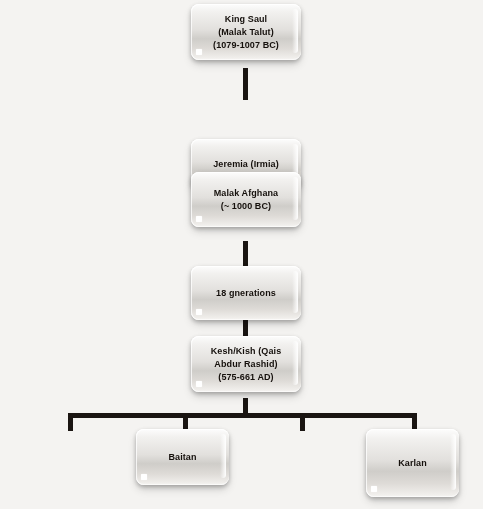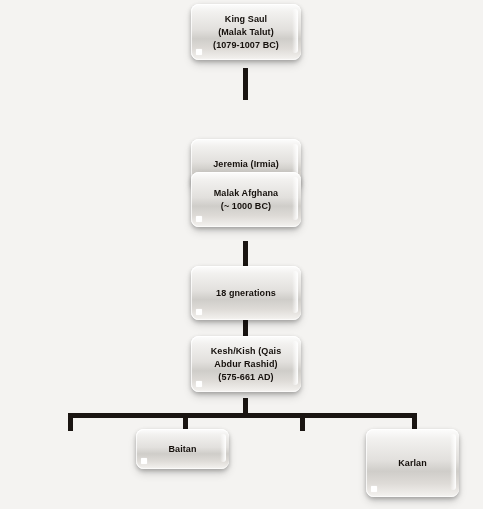--- a/index.html
+++ b/index.html
@@ -128,21 +128,21 @@
     <span class="node-label">18 gnerations</span>
   </div>
 
   <div class="node" style="left:191px; top:328px; width:110px; height:56px;margin-top:8px;">
     <span class="node-label">Kesh/Kish (Qais
 Abdur Rashid)
 (575-661 AD)</span>
   </div>
 
 
-  <div class="node" style="left:136px; top:429px; width:93px; height:40px;">
+  <div class="node" style="left:136px; top:429px; width:93px; height:56px;">
     <span class="node-label">Baitan</span>
   </div>
 
 
   <div class="node" style="left:366px; top:429px; width:93px; height:68px;">
     <span class="node-label">Karlan</span>
   </div>
 
 </div>
 

